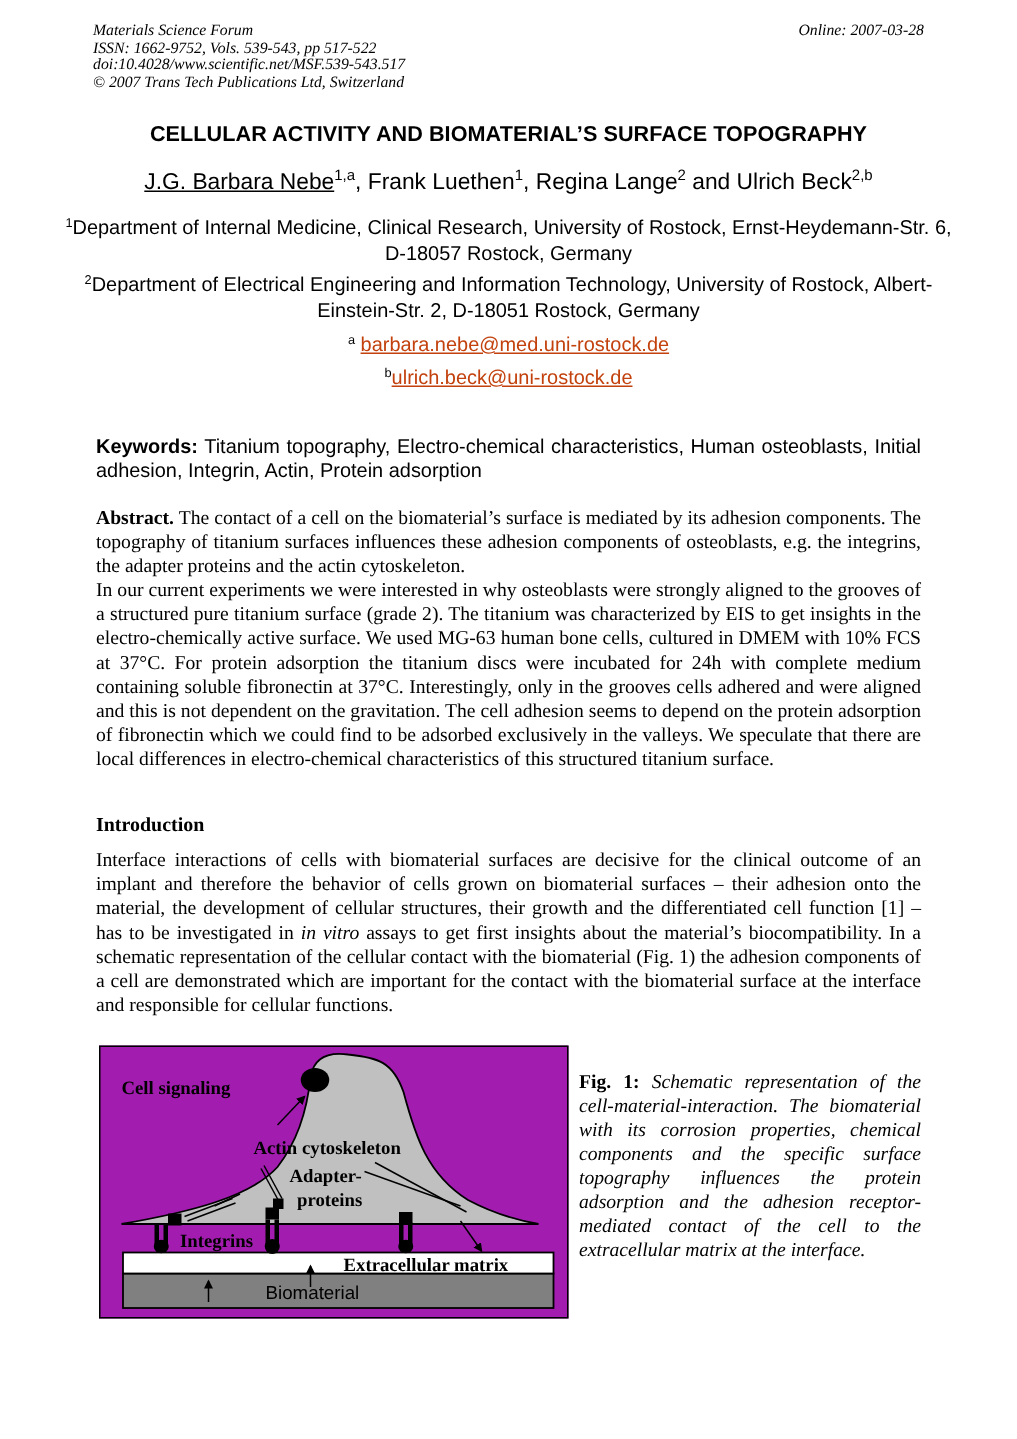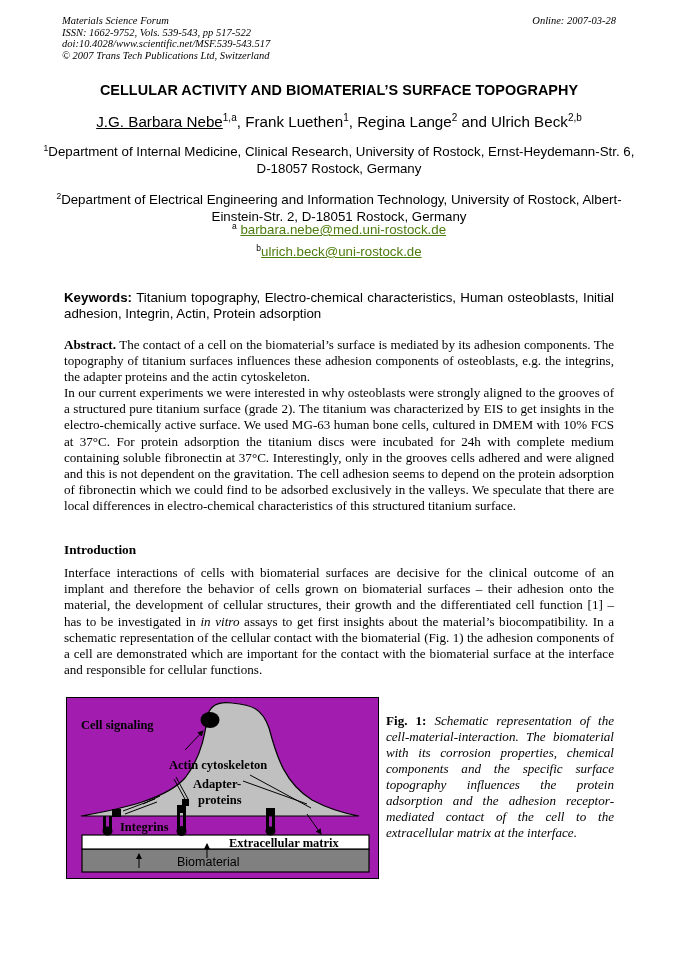--- a/index.html
+++ b/index.html
@@ -11,24 +11,24 @@
     .header-right { position: absolute; right: 62px; top: 15px; font-size: 10.5px; font-style: italic; }
 
     .title { position: absolute; left: 0; width: 678px; top: 82px; text-align: center; font-weight: bold; font-size: 14.4px; letter-spacing: 0.05px; }
     .authors { position: absolute; left: 0; width: 678px; top: 113px; text-align: center; font-size: 15.2px; }
     .authors sup { font-size: 10px; vertical-align: 6px; line-height: 0; }
     .authors .u { text-decoration: underline; }
 
     .affil { position: absolute; left: 40px; width: 598px; text-align: center; font-size: 13.3px; line-height: 16.5px; }
     .affil sup { font-size: 8.5px; vertical-align: 5px; line-height: 0; }
     .affil1 { top: 144px; }
-    .affil2 { top: 192px; }
+    .affil2 { top: 182px; }
     .email { position: absolute; left: 0; width: 678px; text-align: center; font-size: 13.3px; }
     .email sup { font-size: 8.5px; vertical-align: 5px; line-height: 0; }
-    .email a { color: #4d7c0f; text-decoration: underline; }
+    .email a { color: #c2410c; text-decoration: underline; }
     .email-a { top: 222px; }
     .email-b { top: 244px; }
 
     .keywords { position: absolute; left: 64px; width: 550px; top: 290px; font-size: 13.3px; line-height: 16px; text-align: justify; text-align-last: left; }
     .keywords b { font-weight: bold; }
 
     .para { position: absolute; left: 64px; width: 550px; font-size: 13.1px; line-height: 16.2px; text-align: justify; }
     .abstract1 { top: 337px; }
     .abstract2 { top: 385px; }
     .intro-head { position: absolute; left: 64px; top: 542px; font-size: 13.3px; font-weight: bold; }

